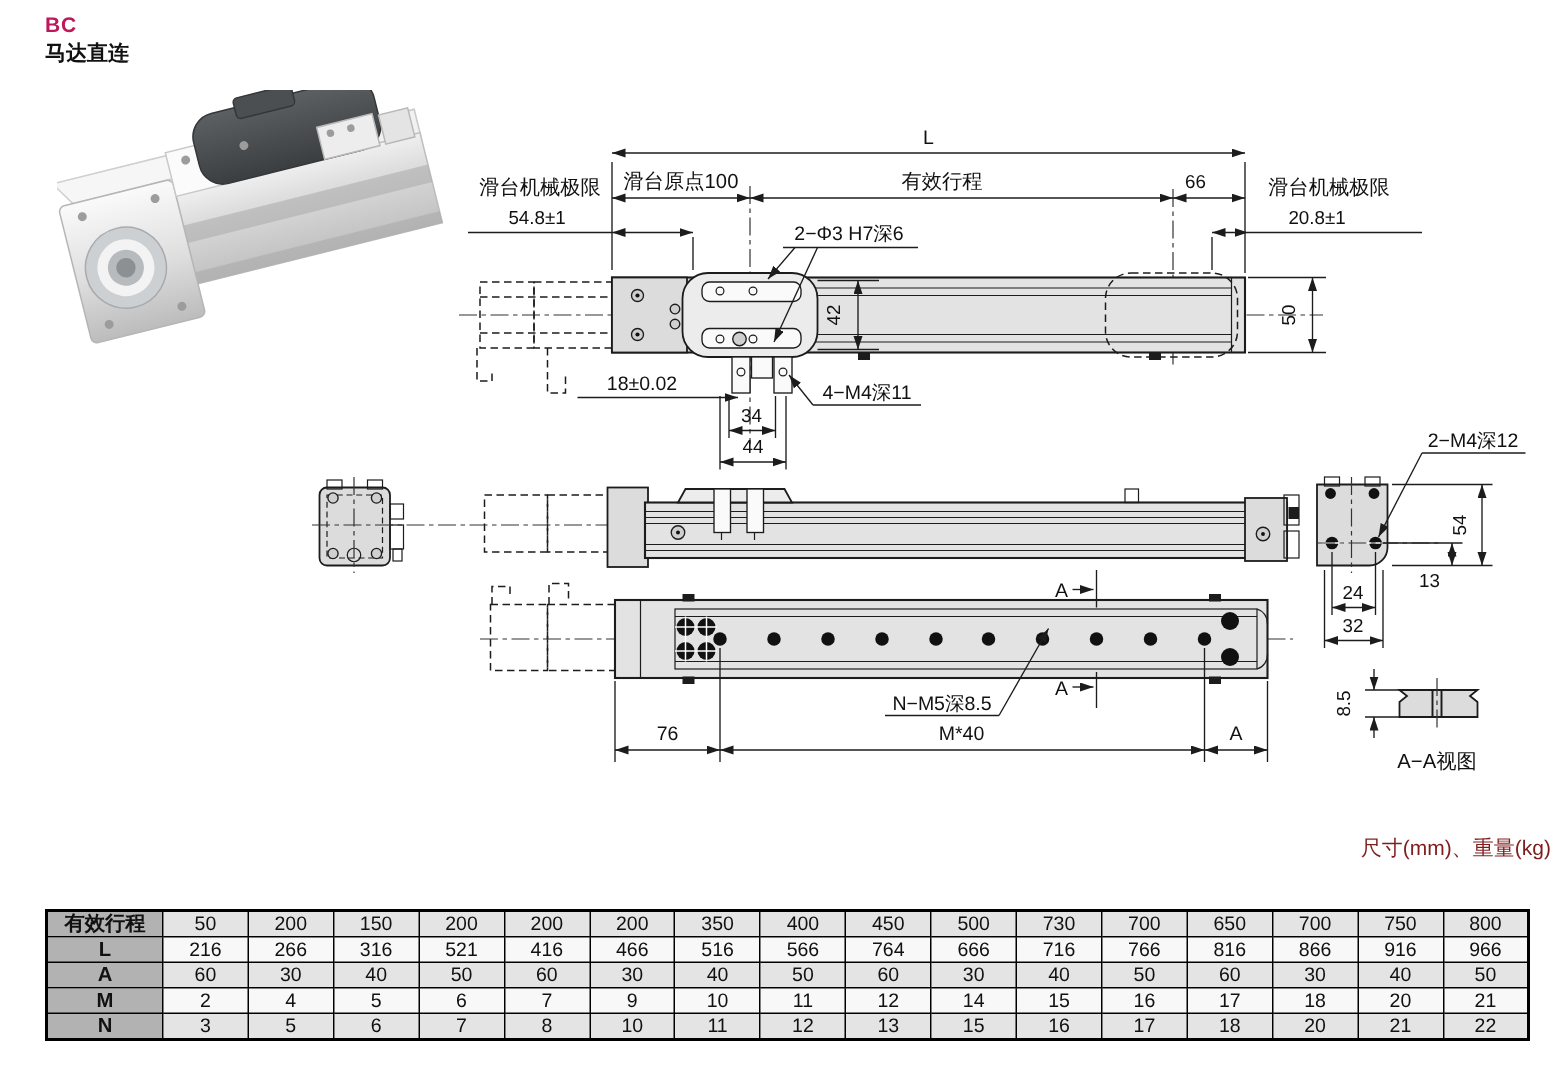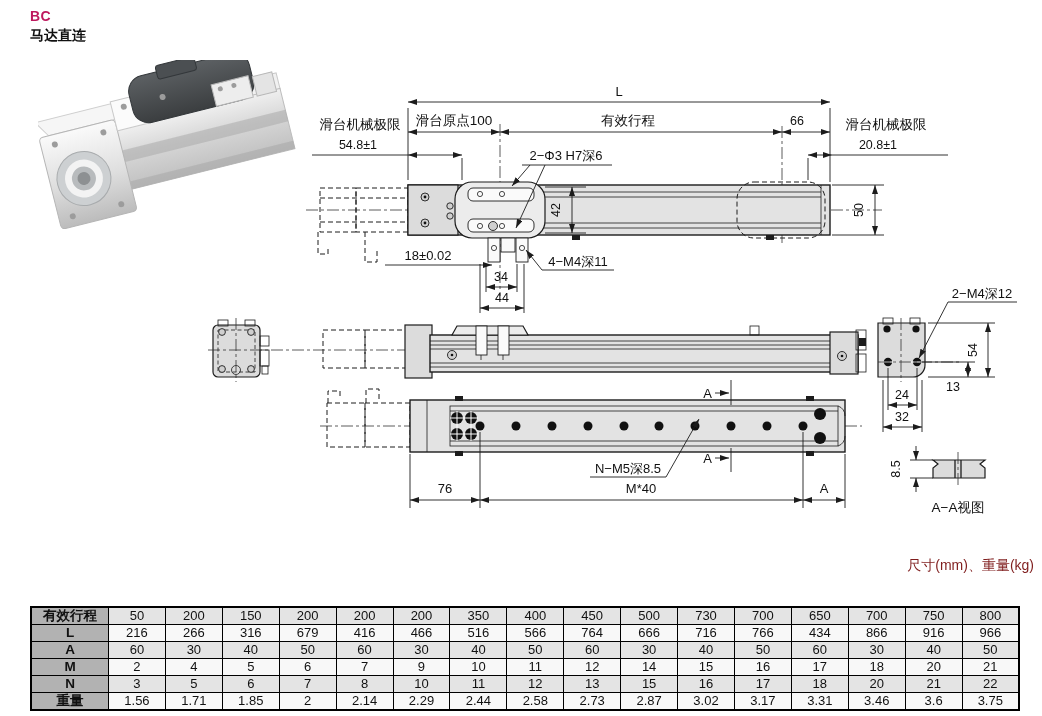--- a/index.html
+++ b/index.html
@@ -391,30 +391,30 @@
           <td>650</td>
           <td>700</td>
           <td>750</td>
           <td>800</td>
         </tr>
         <tr>
           <th>L</th>
           <td>216</td>
           <td>266</td>
           <td>316</td>
-          <td>679</td>
+          <td>521</td>
           <td>416</td>
           <td>466</td>
           <td>516</td>
           <td>566</td>
           <td>764</td>
           <td>666</td>
           <td>716</td>
           <td>766</td>
-          <td>434</td>
+          <td>816</td>
           <td>866</td>
           <td>916</td>
           <td>966</td>
         </tr>
         <tr>
           <th>A</th>
           <td>60</td>
           <td>30</td>
           <td>40</td>
           <td>50</td>
@@ -462,34 +462,15 @@
           <td>12</td>
           <td>13</td>
           <td>15</td>
           <td>16</td>
           <td>17</td>
           <td>18</td>
           <td>20</td>
           <td>21</td>
           <td>22</td>
         </tr>
-        <tr>
-          <th>重量</th>
-          <td>1.56</td>
-          <td>1.71</td>
-          <td>1.85</td>
-          <td>2</td>
-          <td>2.14</td>
-          <td>2.29</td>
-          <td>2.44</td>
-          <td>2.58</td>
-          <td>2.73</td>
-          <td>2.87</td>
-          <td>3.02</td>
-          <td>3.17</td>
-          <td>3.31</td>
-          <td>3.46</td>
-          <td>3.6</td>
-          <td>3.75</td>
-        </tr>
       </tbody>
   </table>
 </div>
 
 </body></html>

